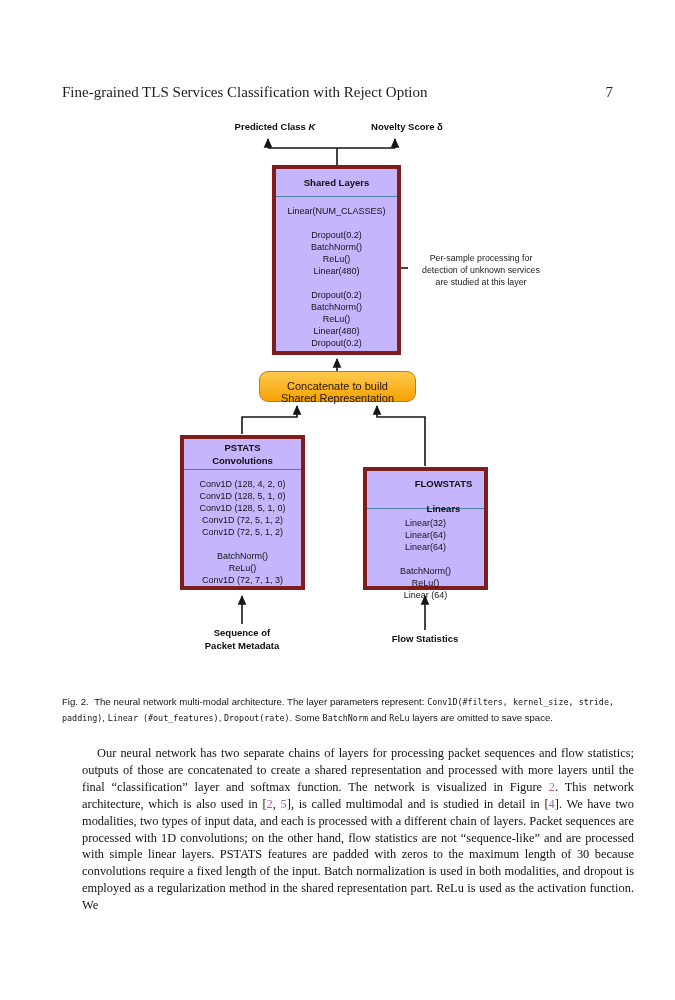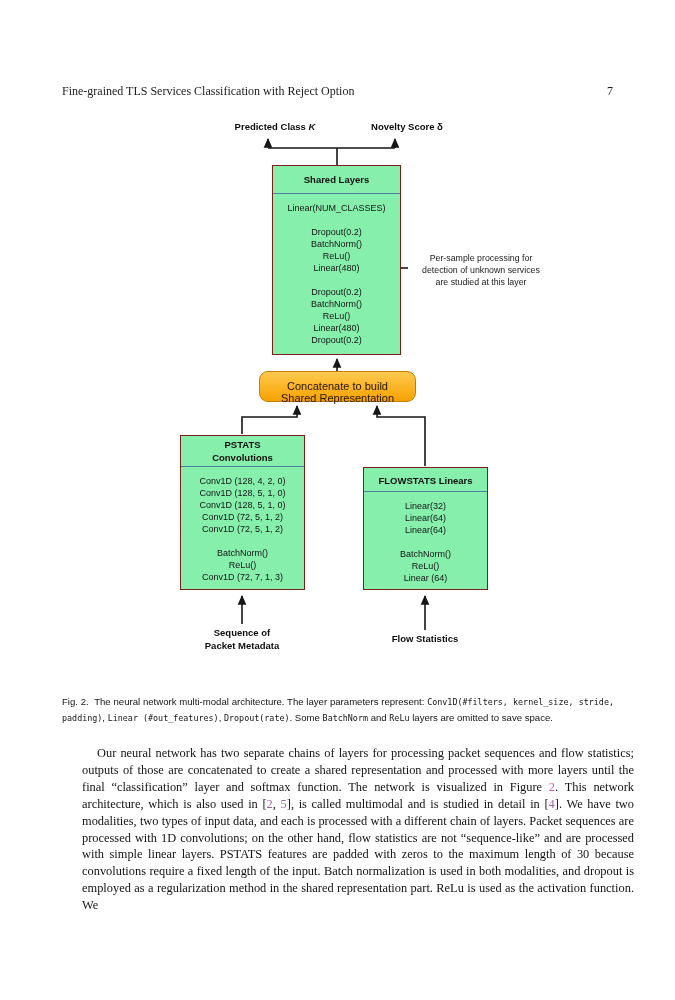--- a/index.html
+++ b/index.html
@@ -4,45 +4,45 @@
 <style>
   * { margin:0; padding:0; box-sizing:border-box; }
   html,body { background:#ffffff; }
   .page {
     position:relative; width:675px; height:1000px; background:#ffffff;
     font-family:"Liberation Sans", sans-serif; overflow:hidden; margin:0 auto; color:#111;
   }
   .running-head {
     position:absolute; left:62px; top:84px; width:551px;
     display:flex; justify-content:space-between;
-    font-family:"Liberation Serif", serif; font-size:12px; color:#1c1c1c;
+    font-family:"Liberation Serif", serif; font-size:15px; color:#1c1c1c;
   }
   
   .connectors { position:absolute; left:0; top:0; pointer-events:none; }
   .dlabel {
     position:absolute; text-align:center; font-weight:bold;
     font-size:9.5px; line-height:13px; color:#0d0d0d;
   }
   .dlabel .var-italic { font-style:italic; }
-  .box { position:absolute; background:#86efac; border:1px solid #7f1d1d; }
+  .box { position:absolute; background:#c4b5fd; border:4px solid #7f1d1d; }
   .box .title {
     font-weight:bold; text-align:center; border-bottom:1px solid #4e7fa0;
     font-size:9.5px; color:#0d0d0d;
   }
   .box .content { text-align:center; font-size:9px; color:#141414; }
   .content .line, .title .line { line-height:12px; height:12px; white-space:pre; }
   .title .line { line-height:12.5px; height:12.5px; }
   .shared-box { left:272px; top:165px; width:129px; height:190px; }
   .shared-box .title { height:28px; line-height:27px; }
   .shared-box .content { padding-top:8px; }
   .pstats-box { left:180px; top:435px; width:125px; height:155px; }
   .pstats-box .title { padding-top:3px; height:31px; }
   .pstats-box .content { padding-top:8px; }
   .flowstats-box { left:363px; top:467px; width:125px; height:123px; }
-  .flowstats-box .title { height:24px; line-height:25px; }
+  .flowstats-box .title { height:38px; line-height:25px;padding-left:36px; }
   .flowstats-box .content { padding-top:8px; }
   .concat-box {
     position:absolute; left:259px; top:371px; width:157px; height:31px;
     border-radius:9px; background:linear-gradient(#ffc94f,#f6a200);
     border:1px solid #c57f00; text-align:center; font-size:11px; padding-top:8px; color:#241400;
   }
   .concat-box .line { line-height:12px; height:12px; white-space:pre; }
   .annotation {
     position:absolute; left:401px; top:252px; width:160px; text-align:center;
     font-size:8.8px; line-height:12px; color:#1a1a1a;

